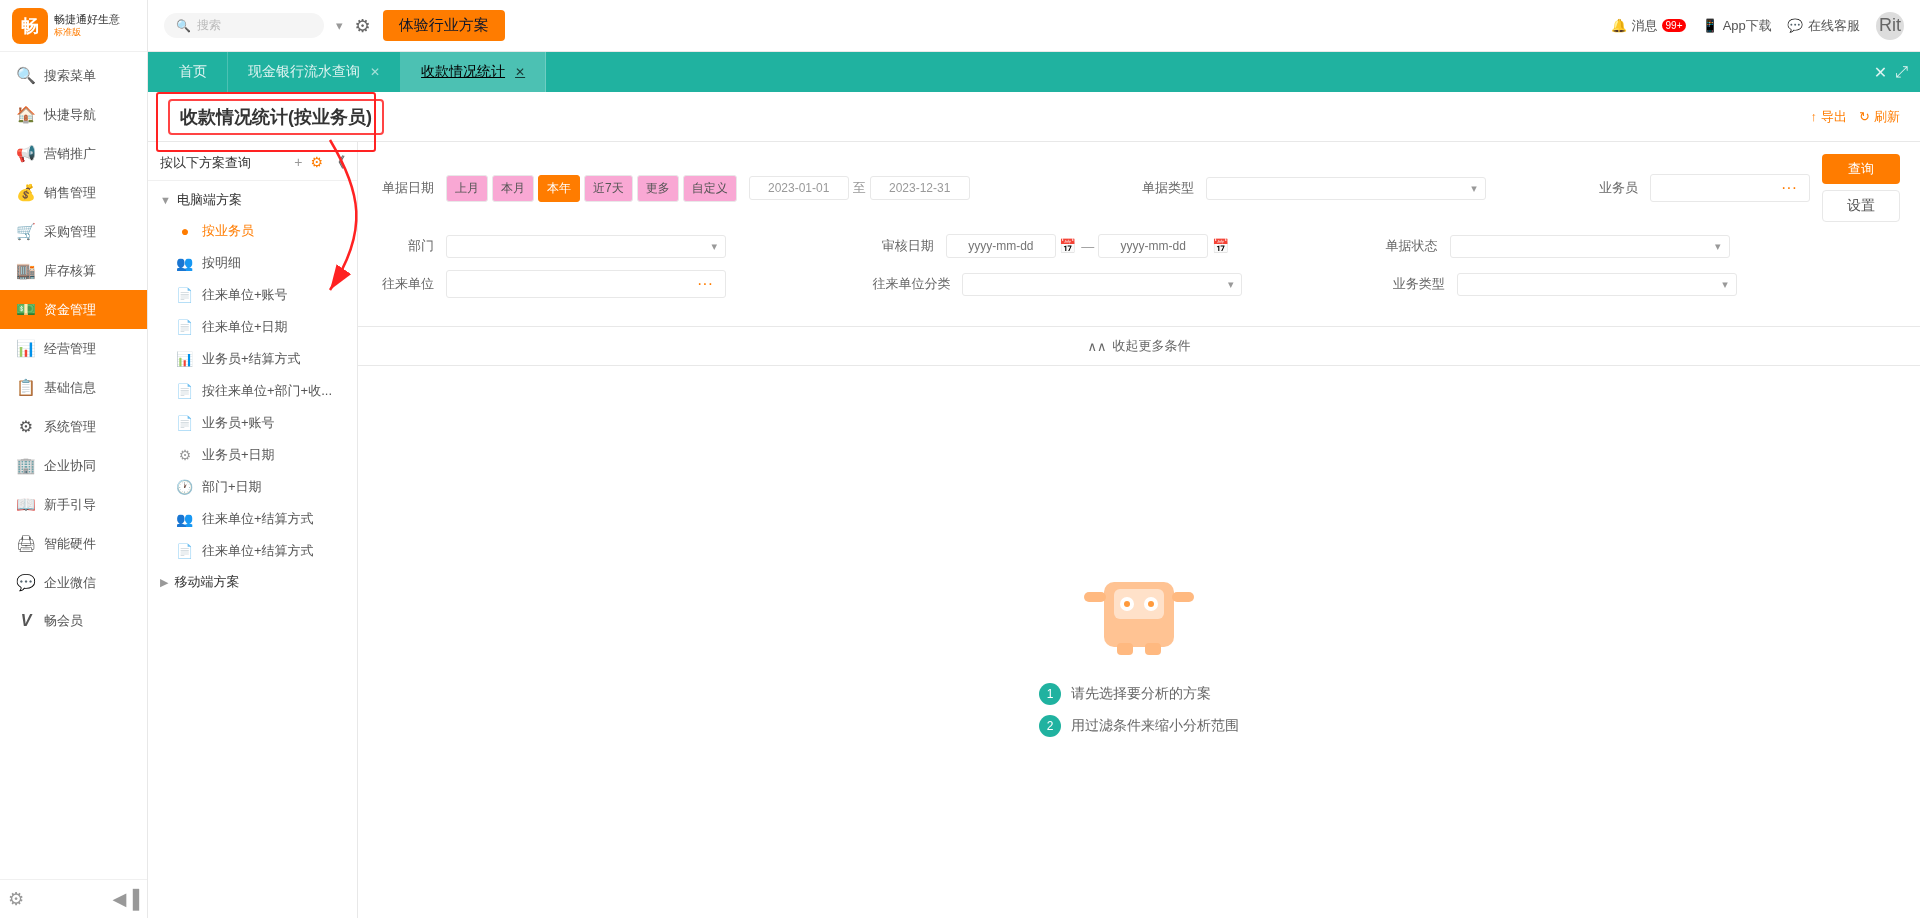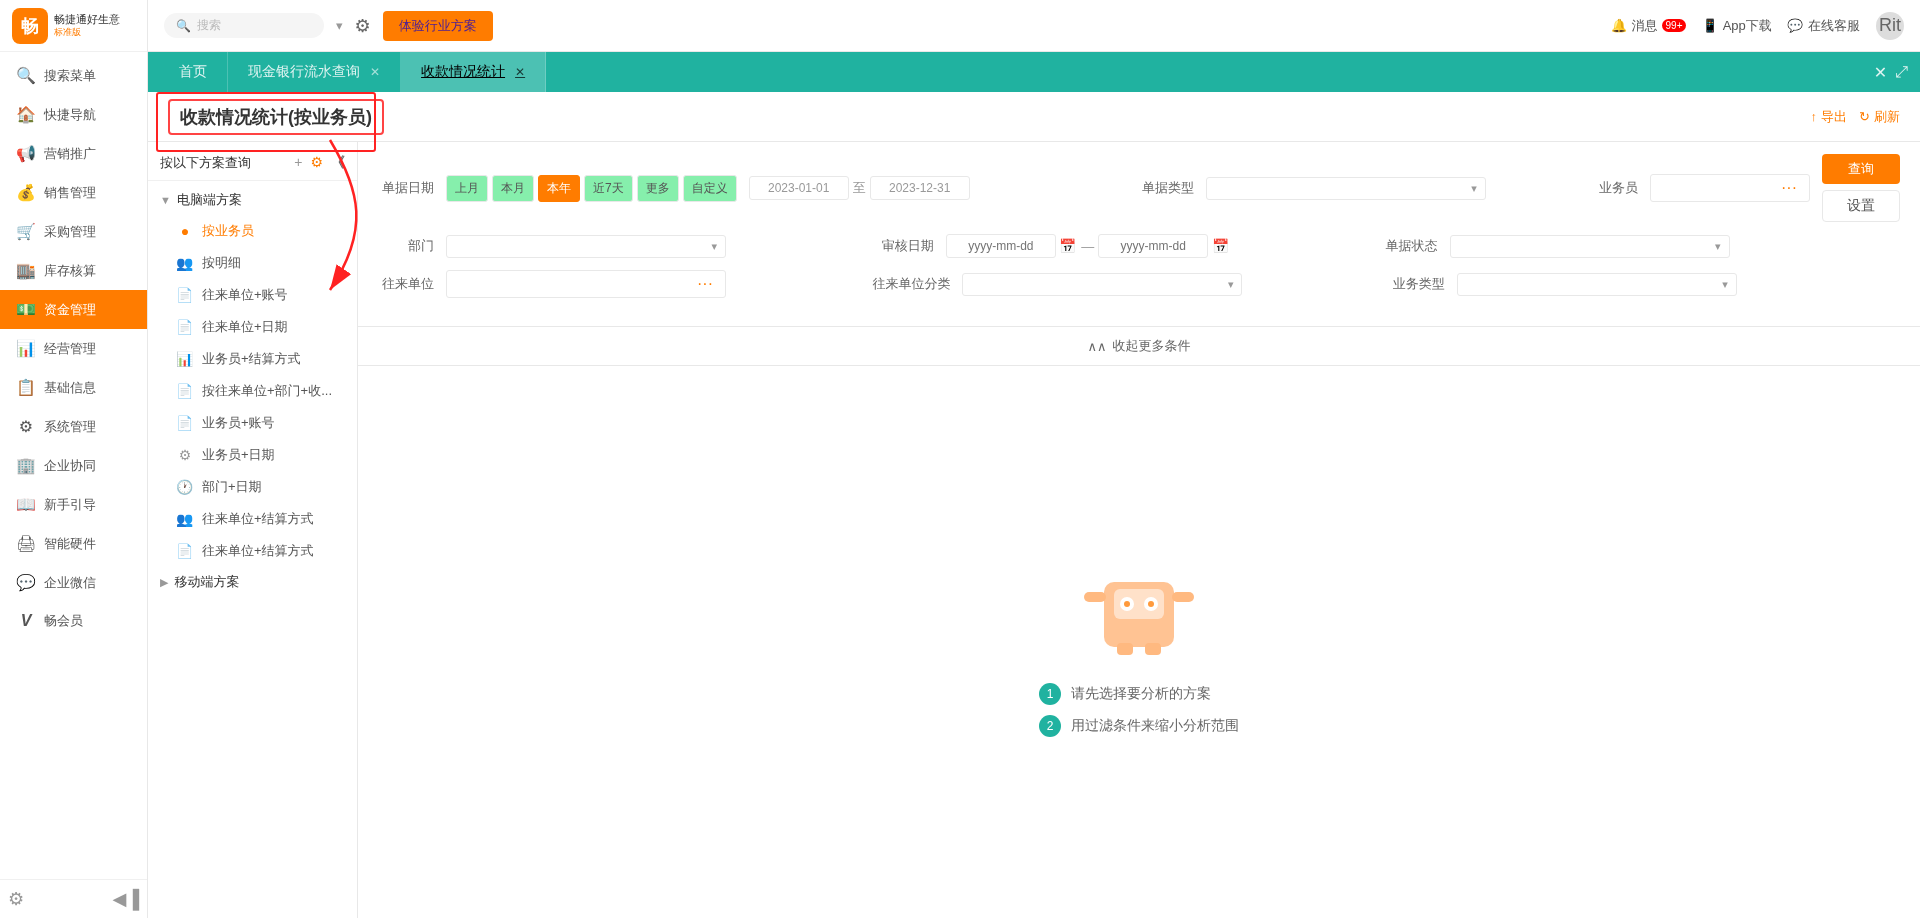--- a/index.html
+++ b/index.html
@@ -82,25 +82,25 @@
       display: flex;
       align-items: center;
       gap: 6px;
       color: #999;
       font-size: 12px;
       min-width: 160px;
     }
     .topbar-dropdown { color: #999; cursor: pointer; }
     .topbar-btn-trial {
       background: #ff7c00;
-      color: #4c1d95;
+      color: #0f172a;
       border: none;
       border-radius: 4px;
       padding: 6px 16px;
-      font-size: 13px;
+      font-size: 15px;
       cursor: pointer;
       font-family: inherit;
     }
     .topbar-right { margin-left: auto; display: flex; align-items: center; gap: 16px; color: #555; font-size: 13px; }
     .topbar-right-item { display: flex; align-items: center; gap: 4px; cursor: pointer; }
     .badge-red {
       background: #f00;
       color: white;
       border-radius: 8px;
       font-size: 10px;
@@ -249,21 +249,21 @@
 
     .filter-date-group {
       display: flex;
       align-items: center;
       gap: 4px;
     }
     .filter-date-btn {
       padding: 4px 8px;
       border: 1px solid #e8e8e8;
       border-radius: 3px;
-      background: #86efac;
+      background: #f9a8d4;
       font-size: 12px;
       cursor: pointer;
       color: #555;
     }
     .filter-date-btn.active { background: #ff7c00; color: white; border-color: #ff7c00; }
 
     .filter-date-input {
       padding: 4px 8px;
       border: 1px solid #e8e8e8;
       border-radius: 3px;

